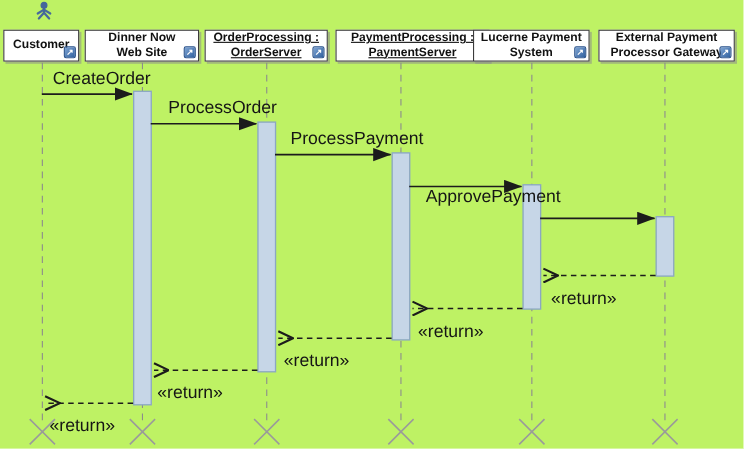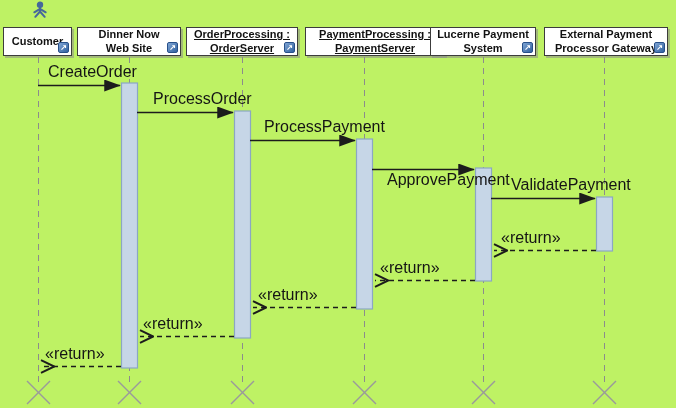--- a/index.html
+++ b/index.html
@@ -22,21 +22,21 @@
     position:absolute;right:2px;bottom:2px;width:11px;height:11px;
     background:linear-gradient(135deg,#7fa5d4 0%,#31619f 100%);
     border:1px solid #27508a;border-radius:2px;box-sizing:border-box;
     color:#ffffff;font-size:8px;font-weight:bold;line-height:9px;text-align:center;
   }
   .msg-label{
     position:absolute;font-size:16px;color:#151515;height:14px;line-height:14px;
     white-space:nowrap;
   }
   .msg-label.call{text-align:left;}
-  .msg-label.ret{text-align:center;}
+  .msg-label.ret{text-align:center;margin-top:34px;}
 </style>
 </head>
 <body>
 
 <div class="canvas">
 
   <svg class="layer" width="676" height="408" viewBox="0 0 676 408">
     <defs>
       <marker id="mFill" markerWidth="12" markerHeight="10" refX="10.5" refY="4" orient="auto">
         <path d="M0,0 L11,4 L0,8 Z" fill="#1c1c1c"></path>
@@ -143,20 +143,19 @@
   <div class="participant" style="left:544px;width:124px;">
     <span class="label">External Payment
 Processor Gateway</span>
     <span class="nav-icon">↗</span>
   </div>
 
   <div class="msg-label call" style="left:48px;top:65px;">CreateOrder</div>
   <div class="msg-label call" style="left:153px;top:92px;text-align:right;">ProcessOrder</div>
   <div class="msg-label call" style="left:264px;top:120px;">ProcessPayment</div>
   <div class="msg-label call" style="left:387px;top:149px;margin-top:24px;">ApprovePayment</div>
-  <div class="msg-label call" style="left:511px;top:178px;">ValidatePayment</div>
   <div class="msg-label ret" style="left:501px;top:231px;">«return»</div>
   <div class="msg-label ret" style="left:380px;top:261px;">«return»</div>
   <div class="msg-label ret" style="left:258px;top:288px;">«return»</div>
   <div class="msg-label ret" style="left:143px;top:317px;">«return»</div>
   <div class="msg-label ret" style="left:45px;top:347px;">«return»</div>
 
 </div>
 
 </body></html>

